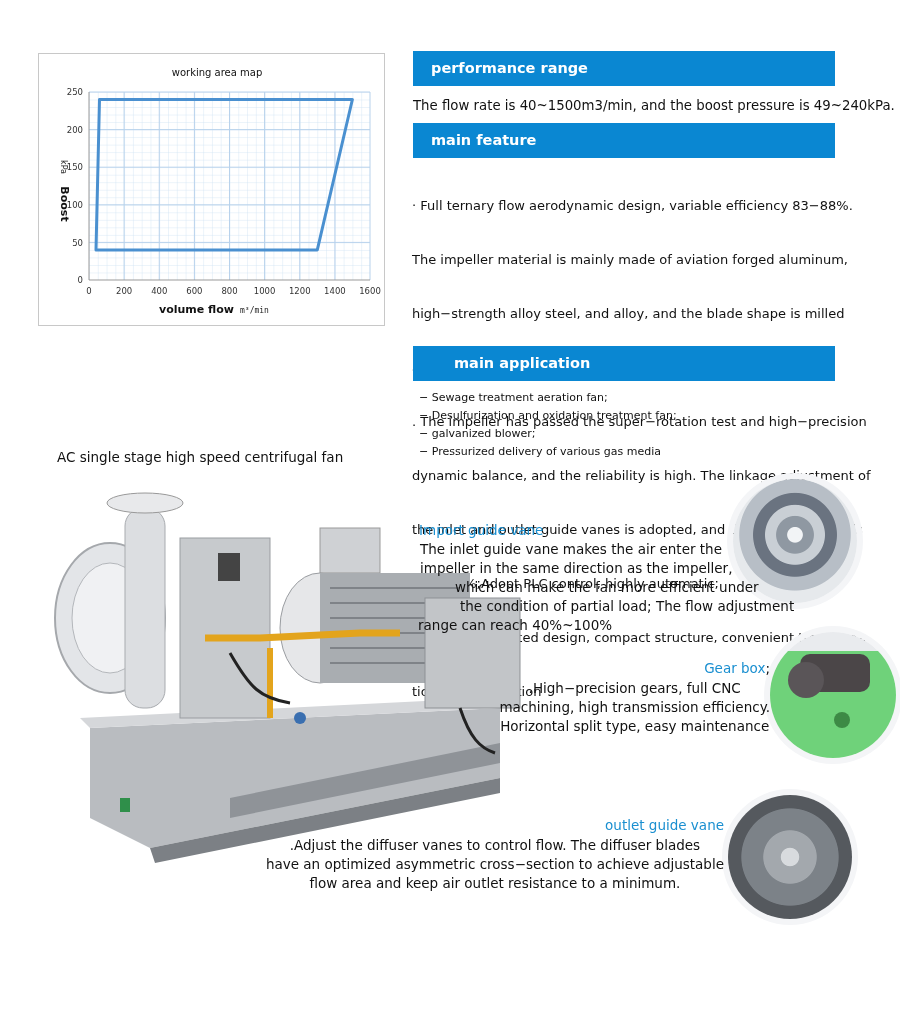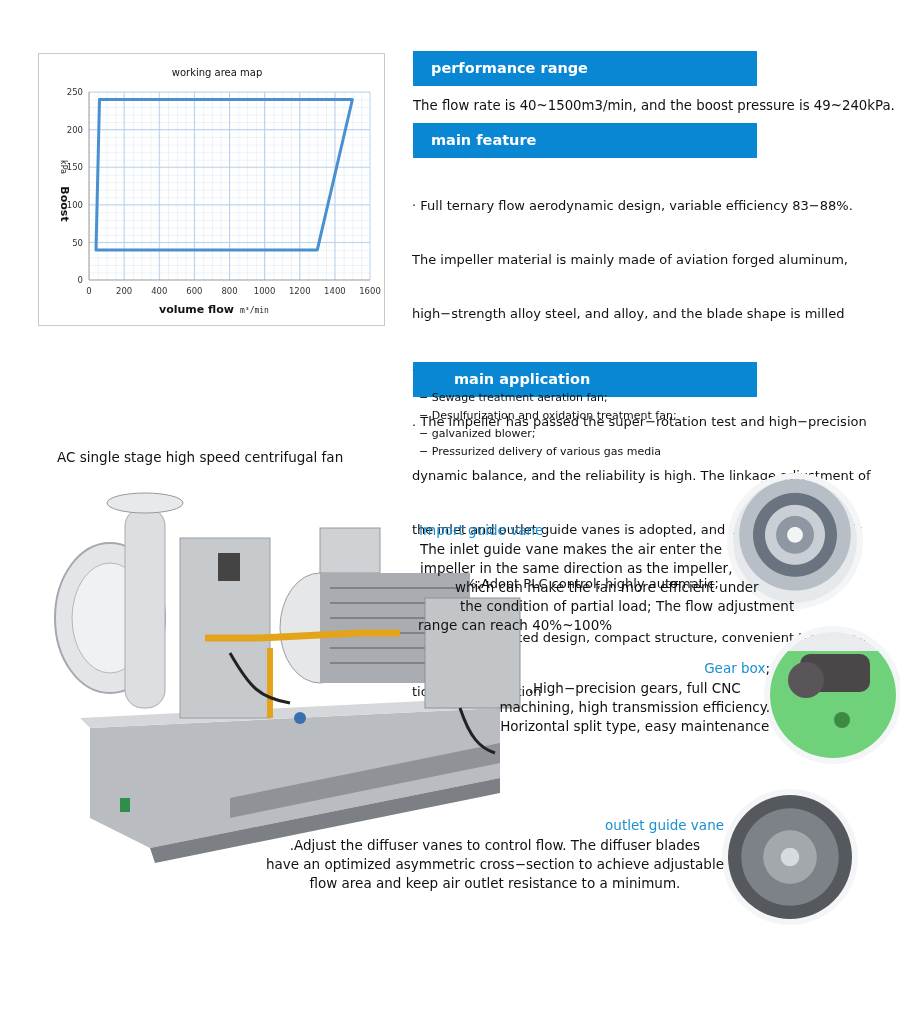--- a/index.html
+++ b/index.html
@@ -4,21 +4,21 @@
 <style>
   * { box-sizing: border-box; margin: 0; padding: 0; }
   html, body { width: 900px; height: 1020px; background: #ffffff; overflow: hidden; }
   body { position: relative; font-family: "DejaVu Sans", sans-serif; color: #111; }
 
   
   .chart-box { position: absolute; left: 38px; top: 53px; width: 347px; height: 273px; border: 1px solid #c8c8c8; background: #fff; }
   .chart-box svg { position: absolute; left: 0; top: 0; }
 
   
-  .sec-head { position: absolute; left: 413px; width: 344px; height: 35px; background: #0a87d2; color: #fff; font-size: 14.5px; font-weight: bold; line-height: 35px; padding-left: 18px; }
+  .sec-head { position: absolute; left: 413px; width: 422px; height: 35px; background: #0a87d2; color: #fff; font-size: 14.5px; font-weight: bold; line-height: 35px; padding-left: 18px; }
   .para { position: absolute; font-size: 13px; line-height: 18px; color: #111; white-space: nowrap; }
   .feat-line { display: block; white-space: nowrap; }
 
   .caption { position: absolute; left: 57px; top: 449px; font-size: 13.5px; }
 
   
   .machine { position: absolute; left: 30px; top: 478px; width: 500px; height: 390px; }
 
   
   .circle { position: absolute; border-radius: 50%; overflow: hidden; background: #eef1f4; box-shadow: 0 0 0 6px #f4f5f7; }
@@ -100,21 +100,21 @@
   <span class="feat-line">  high−strength alloy steel, and alloy, and the blade shape is milled</span>
   <span class="feat-line">  as a whole by a five−axis machining center;</span>
   <span class="feat-line">. The impeller has passed the super−rotation test and high−precision</span>
   <span class="feat-line">  dynamic balance, and the reliability is high. The linkage adjustment of</span>
   <span class="feat-line">  the inlet and outlet guide vanes is adopted, and the working range is</span>
   <span class="feat-line">  40−100%;Adopt PLC control, highly automatic;</span>
   <span class="feat-line">· Overall integrated design, compact structure, convenient transporta</span>
   <span class="feat-line">  tion and installation</span>
 </div>
 
-<div class="sec-head" style="top:362px;padding-left:41px;">main application</div>
+<div class="sec-head" style="top:346px;padding-left:41px;">main application</div>
 <div class="para" style="left:419px; top:389px; font-size:11px;">
   <span class="feat-line">− Sewage treatment aeration fan;</span>
   <span class="feat-line">− Desulfurization and oxidation treatment fan;</span>
   <span class="feat-line">− galvanized blower;</span>
   <span class="feat-line">− Pressurized delivery of various gas media</span>
 </div>
 
 <div class="caption">AC single stage high speed centrifugal fan</div>
 
 <svg class="machine" viewBox="0 0 500 390">

